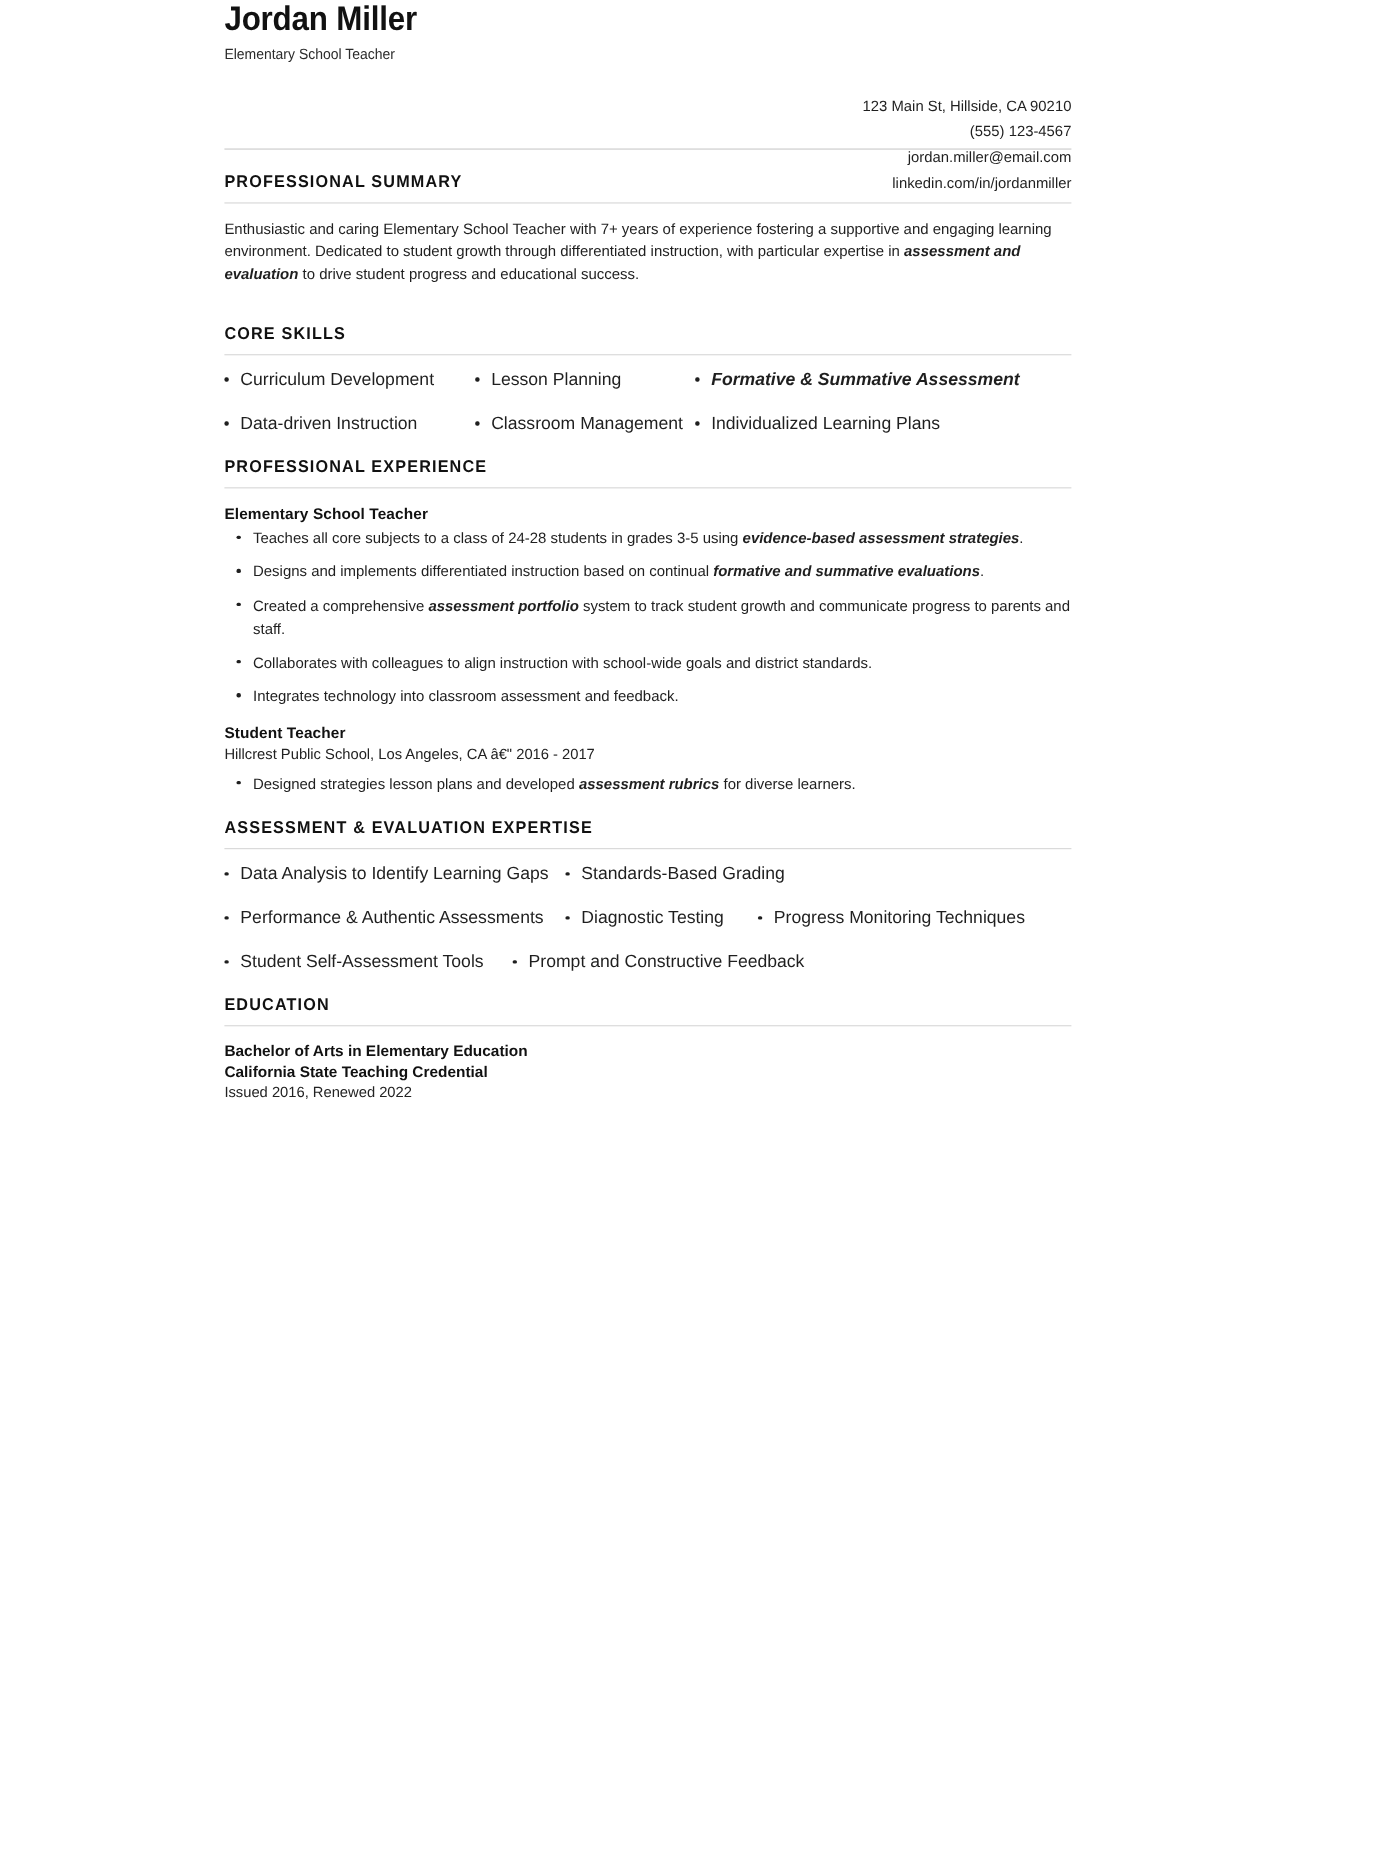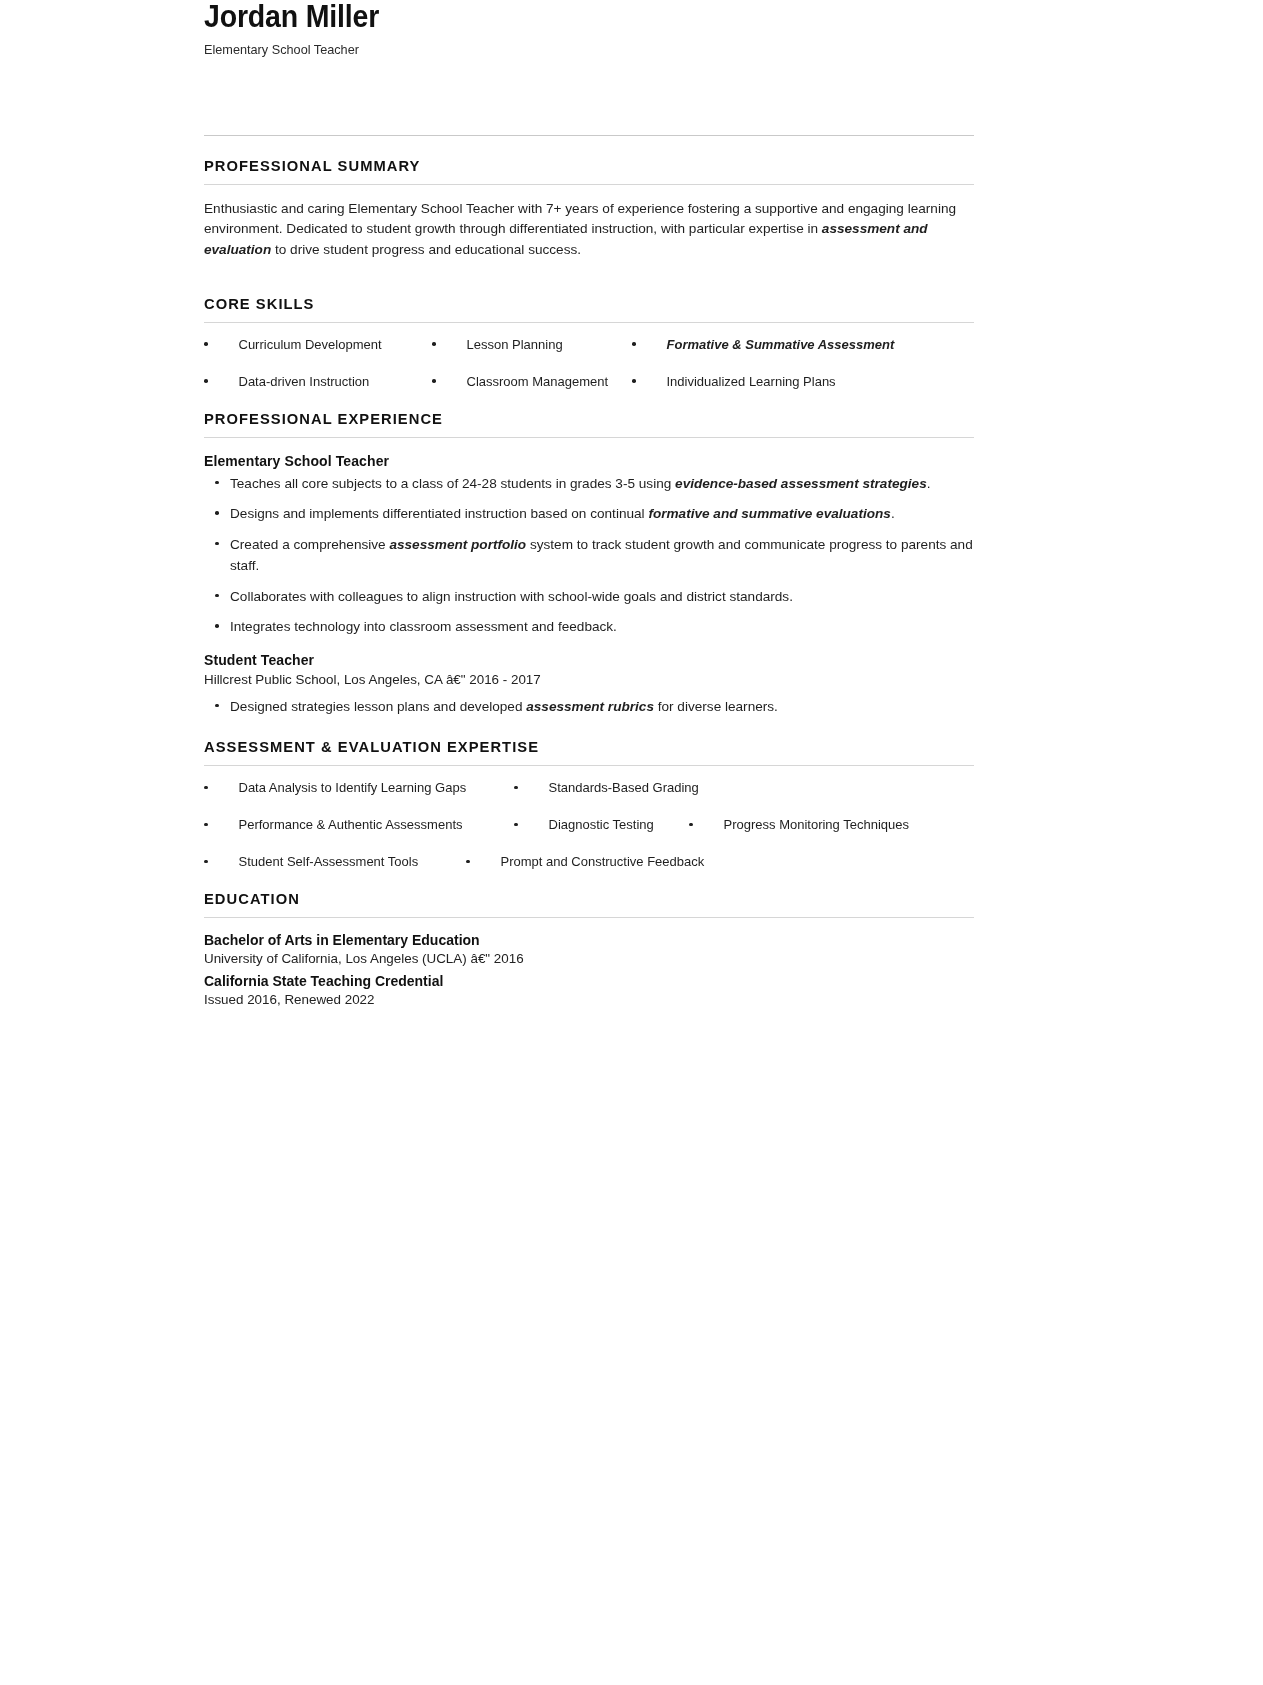--- a/index.html
+++ b/index.html
@@ -108,24 +108,23 @@
   }
   .skill-row {
     display: flex;
     align-items: baseline;
     margin-bottom: 22px;
   }
   .skill-row:last-child { margin-bottom: 0; }
   .skill-cell {
     display: flex;
     align-items: baseline;
-    font-size: 13px;
+    font-size: 16px;
     color: #1f1f1f;
     white-space: nowrap;
-    gap: 20px;
   }
   .skill-cell .dot {
     display: inline-block;
     width: 3.5px;
     height: 3.5px;
     border-radius: 50%;
     background: #1f1f1f;
     margin-right: 11px;
     flex: none;
     position: relative;
@@ -200,20 +199,26 @@
 </head>
 <body>
 
 <div class="page">
   <div class="sheet">
 
     <div class="header">
       <h1 class="name">Jordan Miller</h1>
       <div class="jobtitle">Elementary School Teacher</div>
 
+      <div class="contact">
+        <div>123 Main St, Hillside, CA 90210</div>
+        <div>(555) 123-4567</div>
+        <div>jordan.miller@email.com</div>
+        <div>linkedin.com/in/jordanmiller</div>
+      </div>
     </div>
 
     <hr class="rule rule-top">
 
     <div class="section">
       <h2 class="section-title">PROFESSIONAL SUMMARY</h2>
       <hr class="section-rule">
       <p class="summary"><span>Enthusiastic and caring Elementary School Teacher with 7+ years of experience fostering a supportive and engaging learning environment. Dedicated to student growth through differentiated instruction, with particular expertise in </span><b class="emph">assessment and evaluation</b><span> to drive student progress and educational success.</span></p>
     </div>
 
@@ -322,21 +327,20 @@
         </div>
       </div>
     </div>
 
     <div class="section">
       <h2 class="section-title">EDUCATION</h2>
       <hr class="section-rule">
 
       <div class="edu-block">
         <div class="edu-degree">Bachelor of Arts in Elementary Education</div>
-        <div class="edu-meta">University of California, Los Angeles (UCLA) â€" 2016</div>
         <div class="edu-degree">California State Teaching Credential</div>
         <div class="clip-zone">
           <div class="edu-meta last">Issued 2016, Renewed 2022</div>
         </div>
       </div>
     </div>
 
   </div>
 </div>
 

